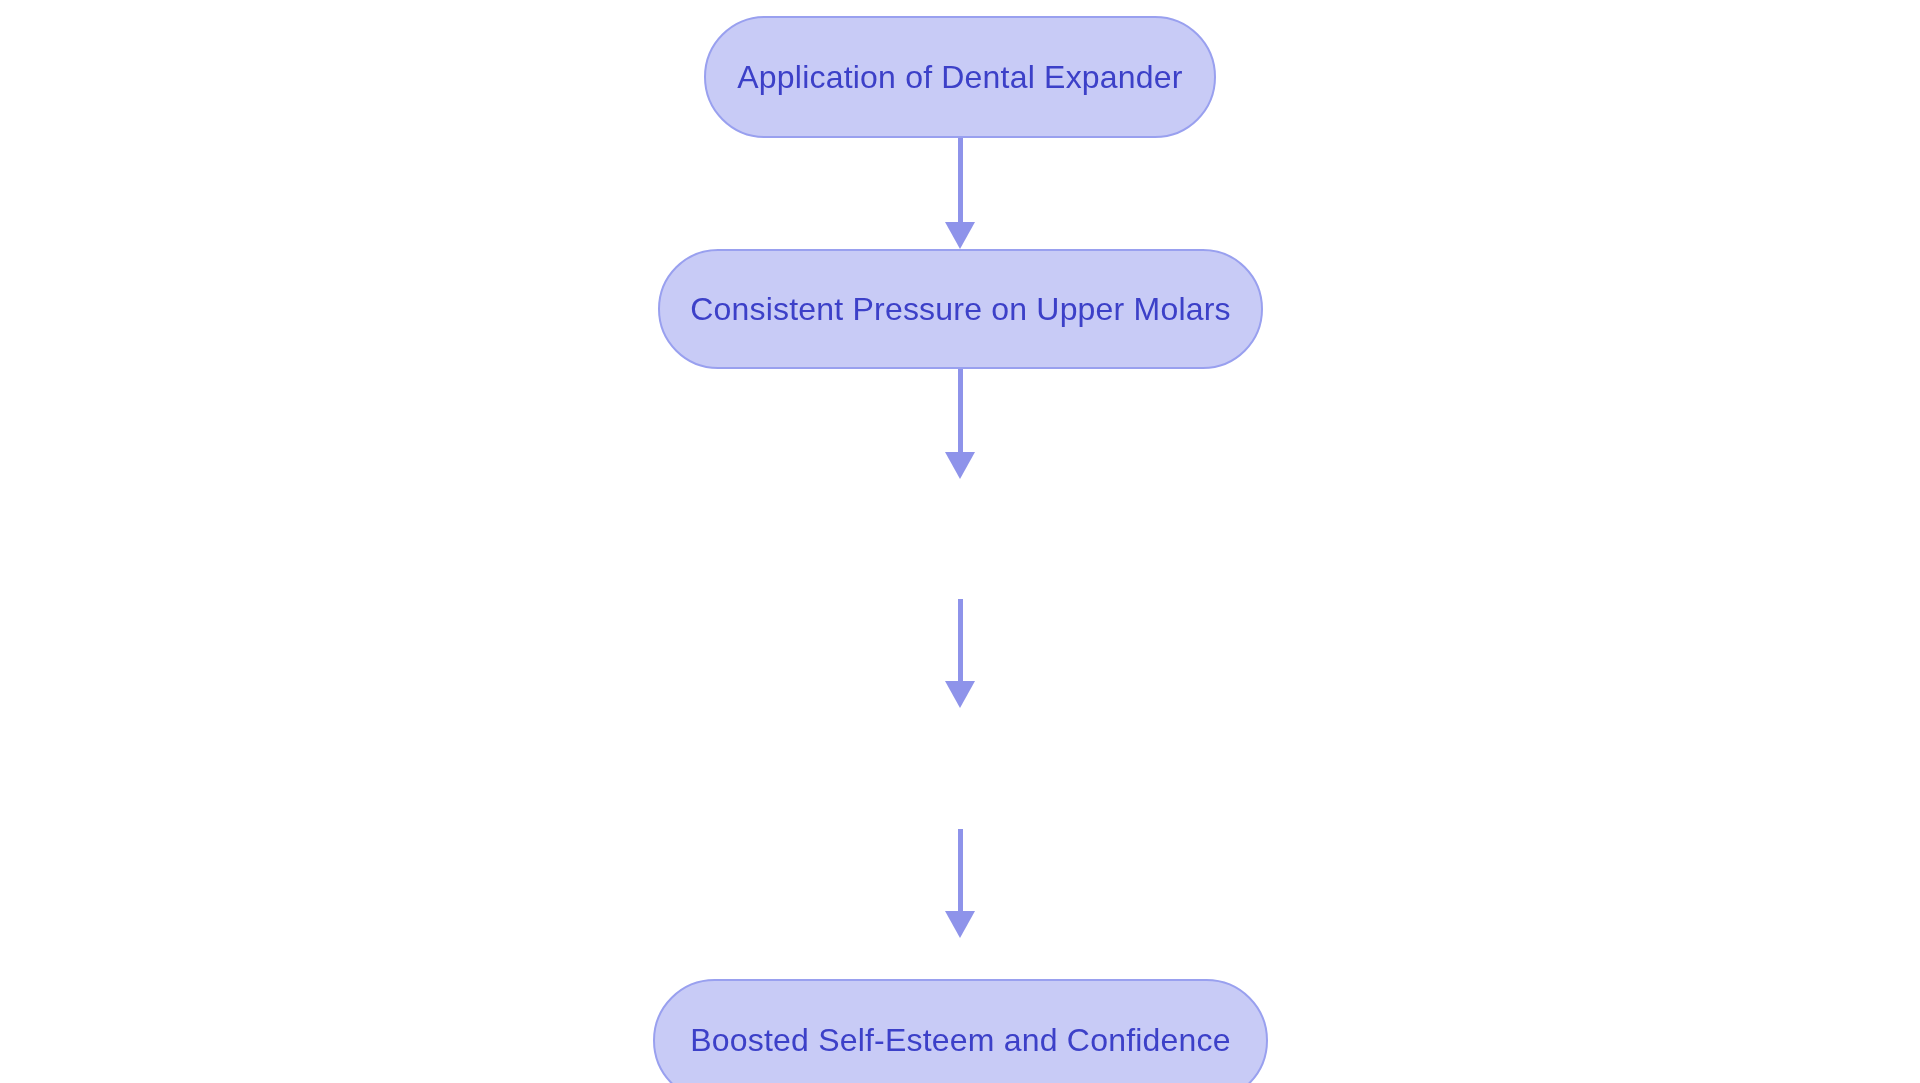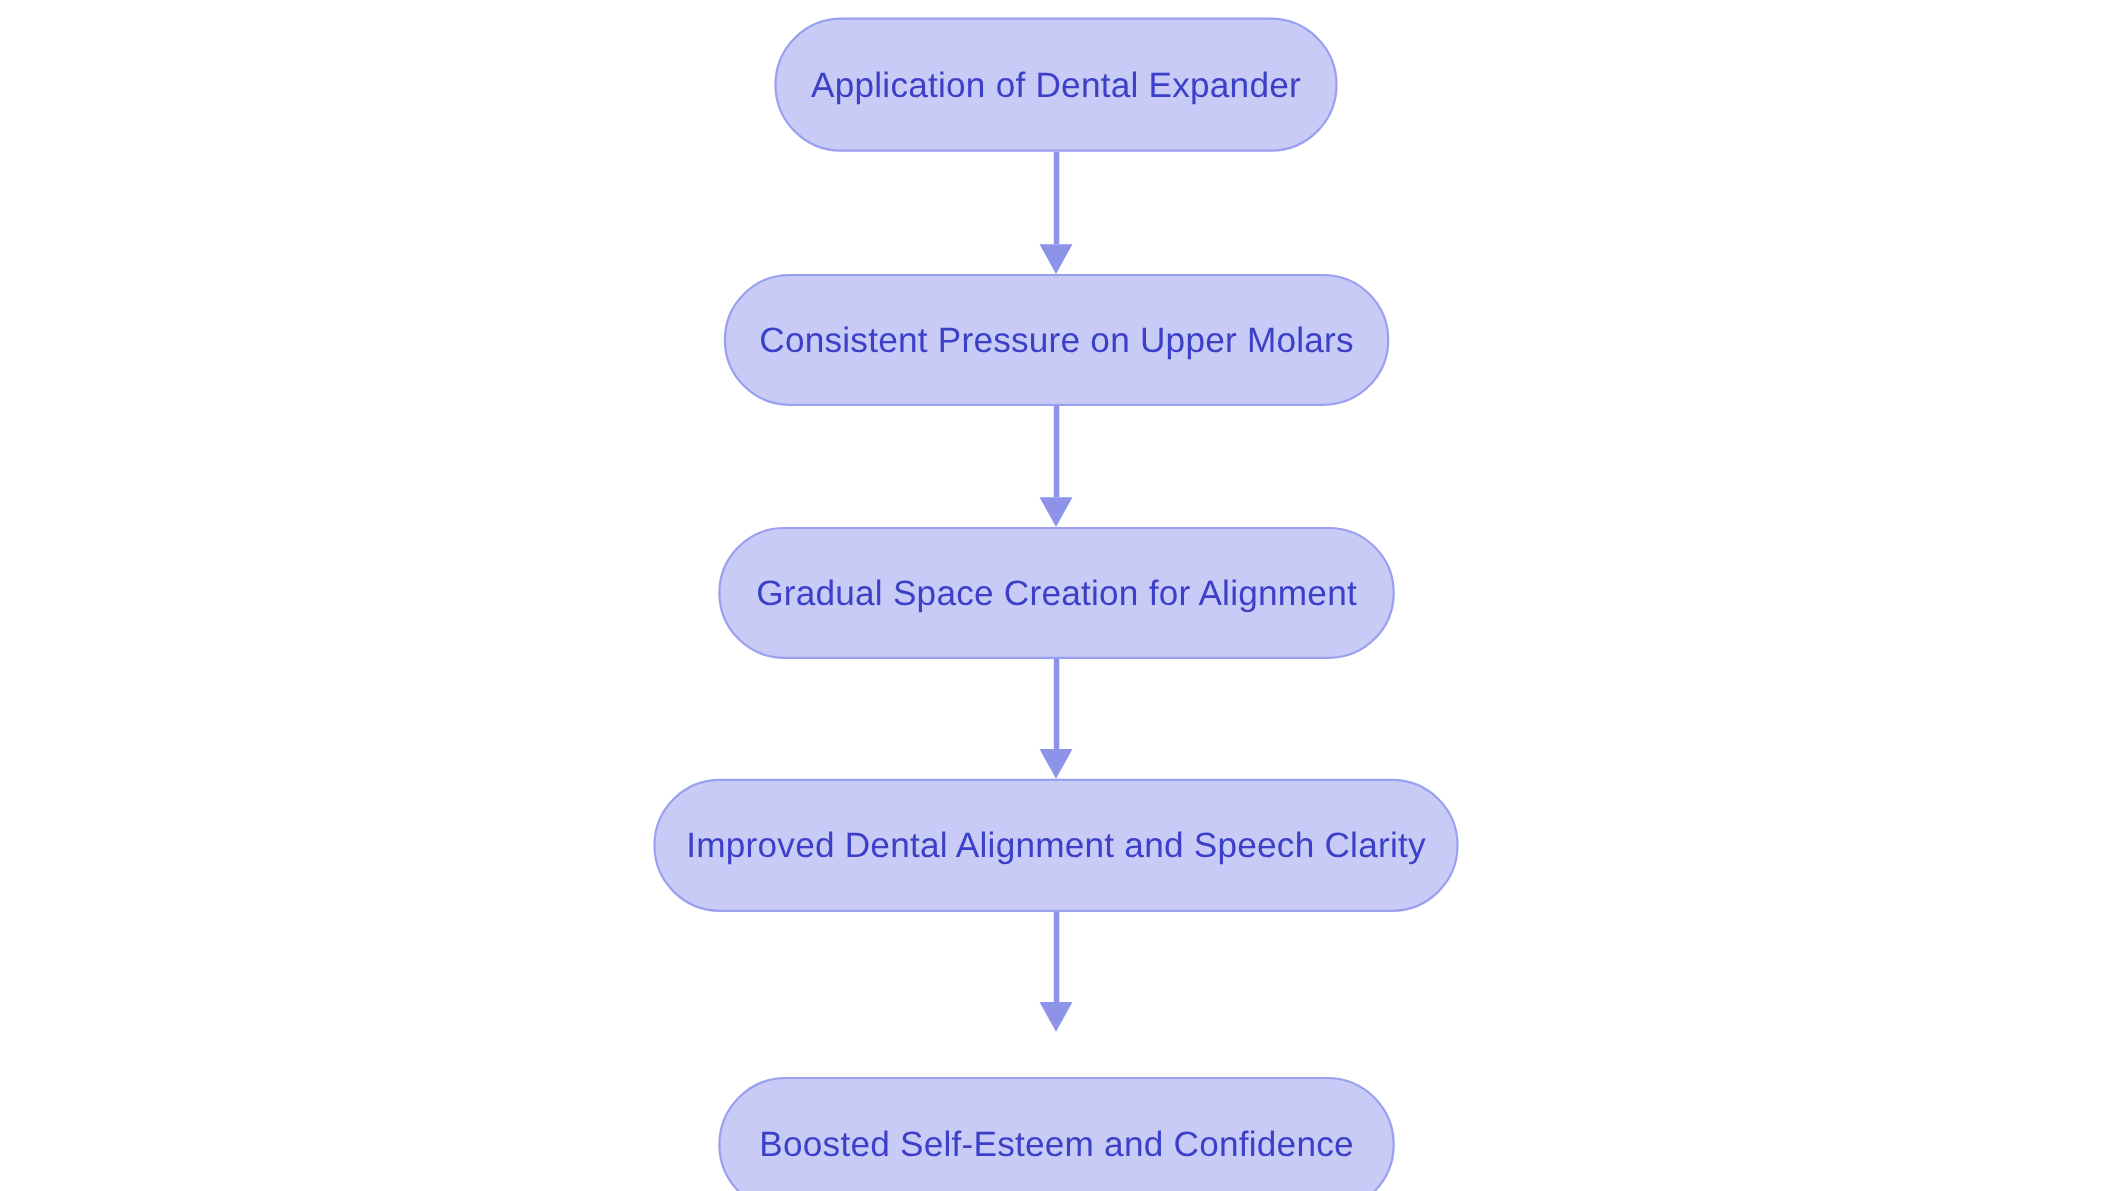--- a/index.html
+++ b/index.html
@@ -83,32 +83,26 @@
 
   <div class="node" id="node-2">
     <span class="node-label">Consistent Pressure on Upper Molars</span>
   </div>
 
   <div class="arrow" id="arrow-2">
     <div class="arrow-line"></div>
     <div class="arrow-head"></div>
   </div>
 
-  <div class="node" id="node-3">
-    <span class="node-label">Gradual Space Creation for Alignment</span>
-  </div>
 
   <div class="arrow" id="arrow-3">
     <div class="arrow-line"></div>
     <div class="arrow-head"></div>
   </div>
 
-  <div class="node" id="node-4">
-    <span class="node-label">Improved Dental Alignment and Speech Clarity</span>
-  </div>
 
   <div class="arrow" id="arrow-4">
     <div class="arrow-line"></div>
     <div class="arrow-head"></div>
   </div>
 
   <div class="node" id="node-5">
     <span class="node-label">Boosted Self-Esteem and Confidence</span>
   </div>
 

